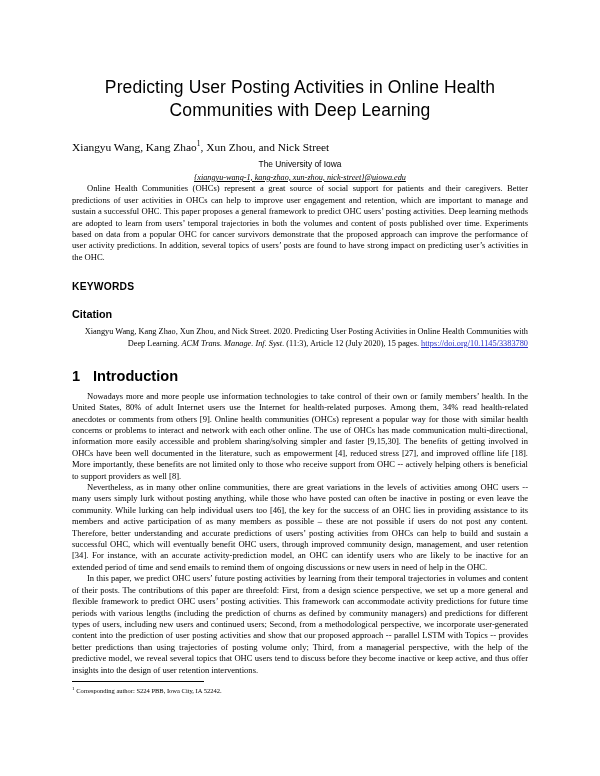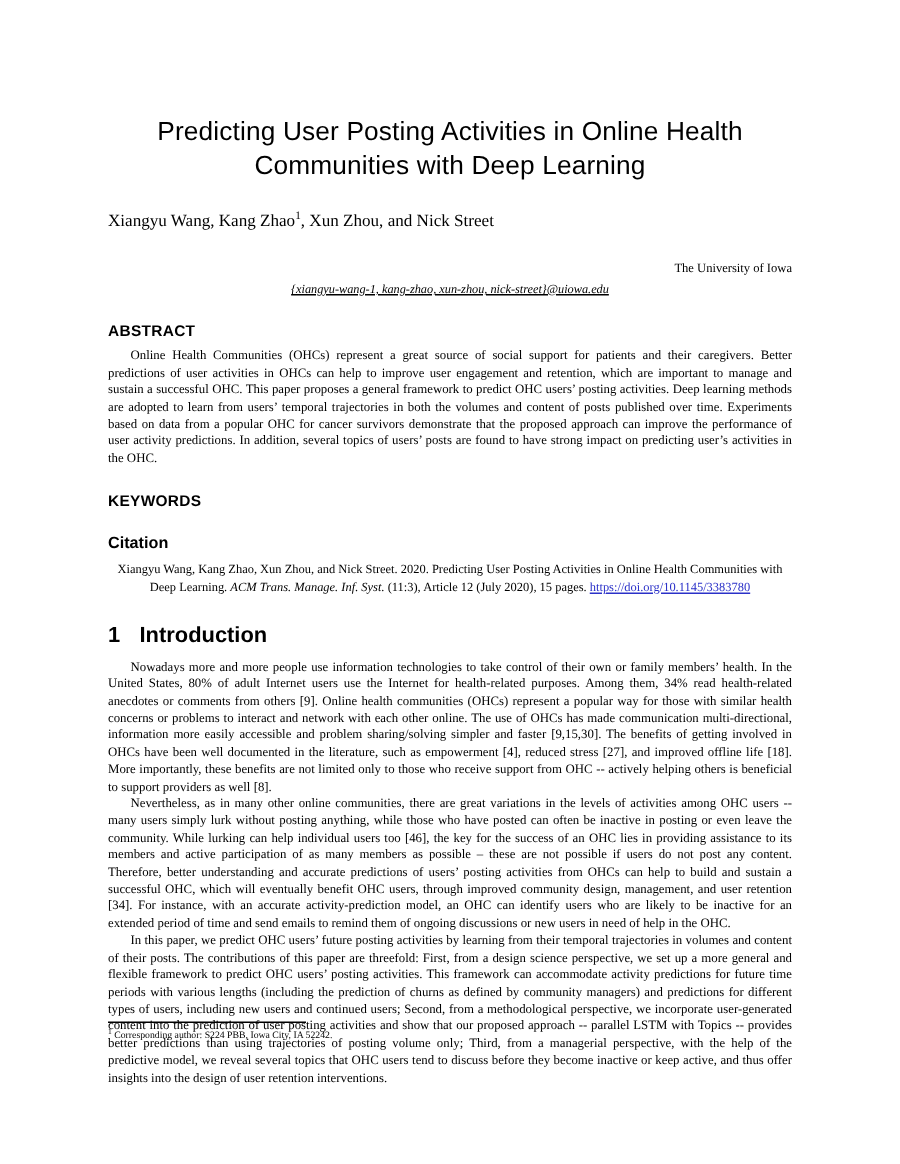--- a/index.html
+++ b/index.html
@@ -45,24 +45,24 @@
     font-size: 11.4px;
     text-align: left;
     margin-top: 17px;
     line-height: 1.3;
   }
   .authors sup {
     font-size: 7.5px;
     vertical-align: super;
   }
   .affiliation {
-    font-family: Liberation Serif, serif;
+    font-family: Liberation Sans, sans-serif;
     font-size: 8.4px;
-    text-align: right;
-    margin-top: 18px;
+    text-align: center;
+    margin-top: 4px;
     line-height: 1.3;
   }
   .emails {
     font-family: "Liberation Serif", serif;
     font-style: italic;
     font-size: 8.2px;
     text-align: center;
     margin-top: 3px;
     line-height: 1.3;
     text-decoration: underline;
@@ -109,21 +109,21 @@
     text-indent: 15px;
   }
   .keywords-line {
     font-size: 8.4px;
     line-height: 1.33;
     margin: 0;
   }
   .citation-text {
     font-size: 8.3px;
     line-height: 1.36;
-    text-align: center;
+    text-align: right;
     margin: 0;
   }
   .citation-text .journal {
     font-style: italic;
   }
   .doi-link {
     color: #2a30c8;
     text-decoration: underline;
   }
 
@@ -157,21 +157,20 @@
   <div class="content">
 
     <div class="title">Predicting User Posting Activities in Online Health Communities with Deep Learning</div>
 
     <div class="authors"><span>Xiangyu Wang, Kang Zhao</span><sup>1</sup><span>, Xun Zhou, and Nick Street</span></div>
 
     <div class="affiliation">The University of Iowa</div>
 
     <div class="emails">{xiangyu-wang-1, kang-zhao, xun-zhou, nick-street}@uiowa.edu</div>
 
-    <div class="h-abstract">ABSTRACT</div>
     <p class="body-text indent">Online Health Communities (OHCs) represent a great source of social support for patients and their caregivers. Better predictions of user activities in OHCs can help to improve user engagement and retention, which are important to manage and sustain a successful OHC. This paper proposes a general framework to predict OHC users’ posting activities. Deep learning methods are adopted to learn from users’ temporal trajectories in both the volumes and content of posts published over time. Experiments based on data from a popular OHC for cancer survivors demonstrate that the proposed approach can improve the performance of user activity predictions. In addition, several topics of users’ posts are found to have strong impact on predicting user’s activities in the OHC.</p>
 
     <div class="h-keywords">KEYWORDS</div>
 
     <div class="h-citation">Citation</div>
     <p class="citation-text"><span>Xiangyu Wang, Kang Zhao, Xun Zhou, and Nick Street. 2020. Predicting User Posting Activities in Online Health Communities with Deep Learning. </span><span class="journal">ACM Trans. Manage. Inf. Syst.</span><span> (11:3), Article 12 (July 2020), 15 pages. </span><a class="doi-link" href="#">https://doi.org/10.1145/3383780</a></p>
 
     <div class="h-section"><span class="num">1</span><span>Introduction</span></div>
 
     <p class="body-text indent">Nowadays more and more people use information technologies to take control of their own or family members’ health. In the United States, 80% of adult Internet users use the Internet for health-related purposes. Among them, 34% read health-related anecdotes or comments from others [9]. Online health communities (OHCs) represent a popular way for those with similar health concerns or problems to interact and network with each other online. The use of OHCs has made communication multi-directional, information more easily accessible and problem sharing/solving simpler and faster [9,15,30]. The benefits of getting involved in OHCs have been well documented in the literature, such as empowerment [4], reduced stress [27], and improved offline life [18]. More importantly, these benefits are not limited only to those who receive support from OHC -- actively helping others is beneficial to support providers as well [8].</p>

